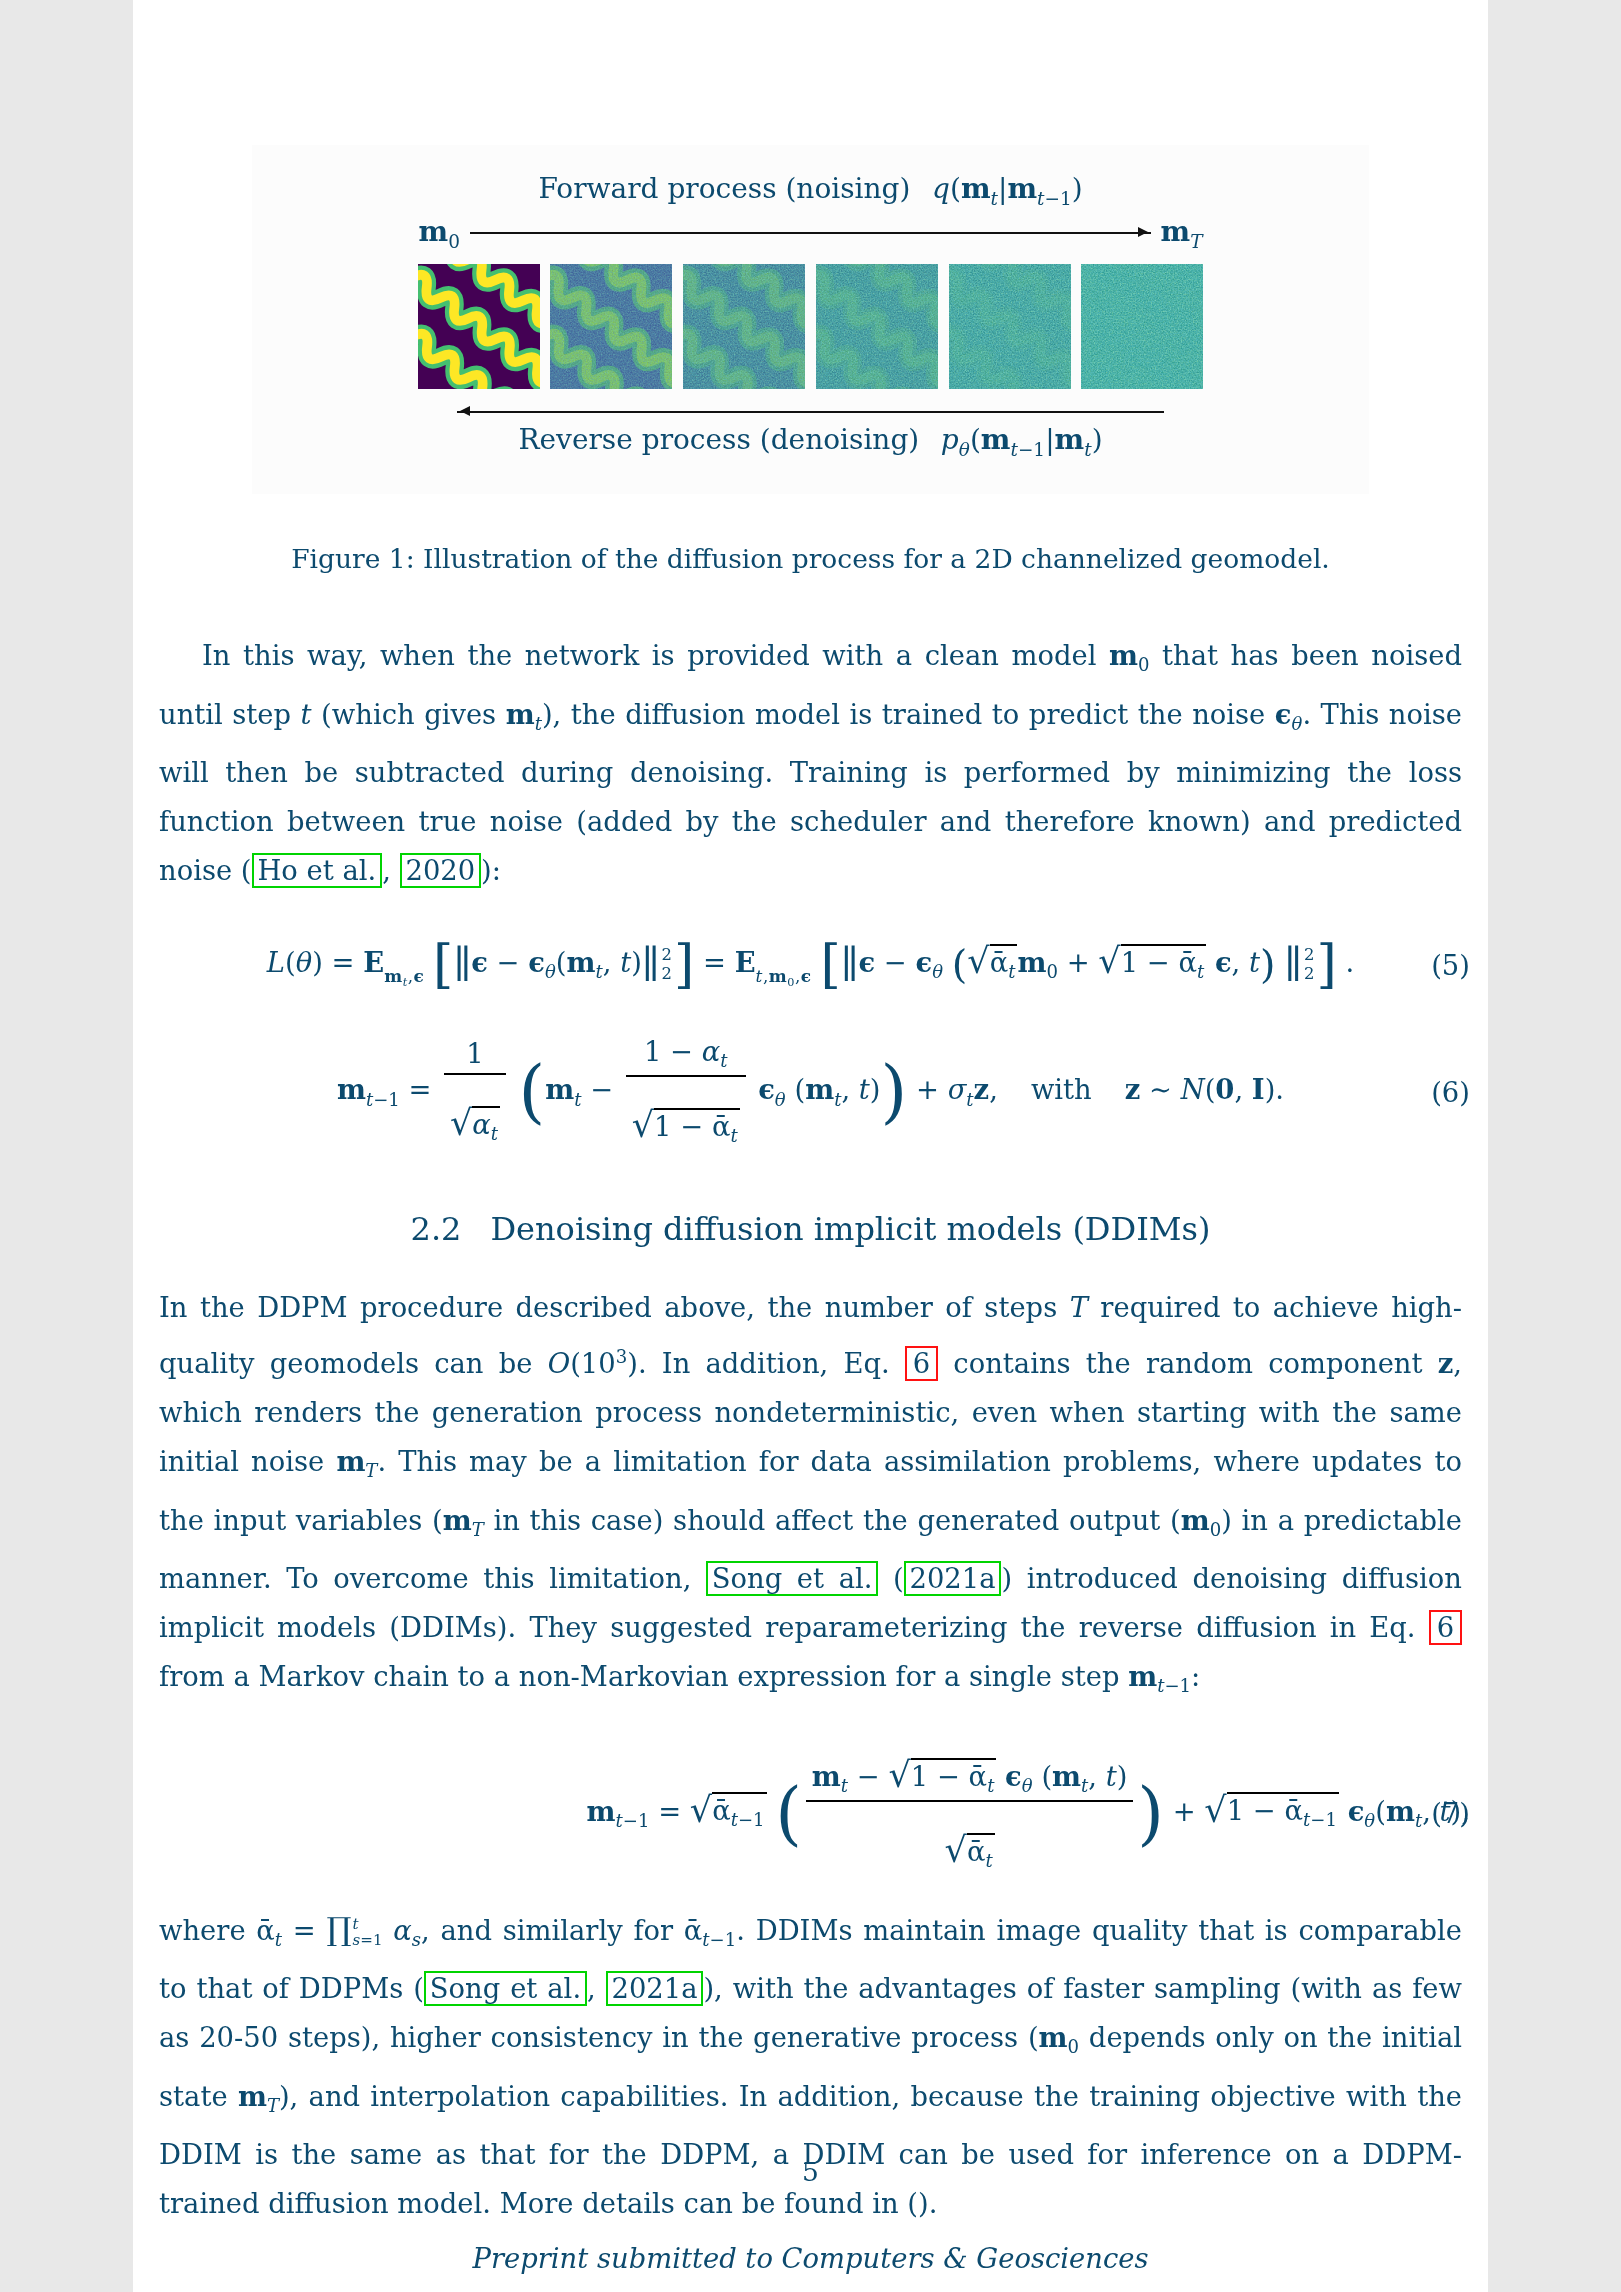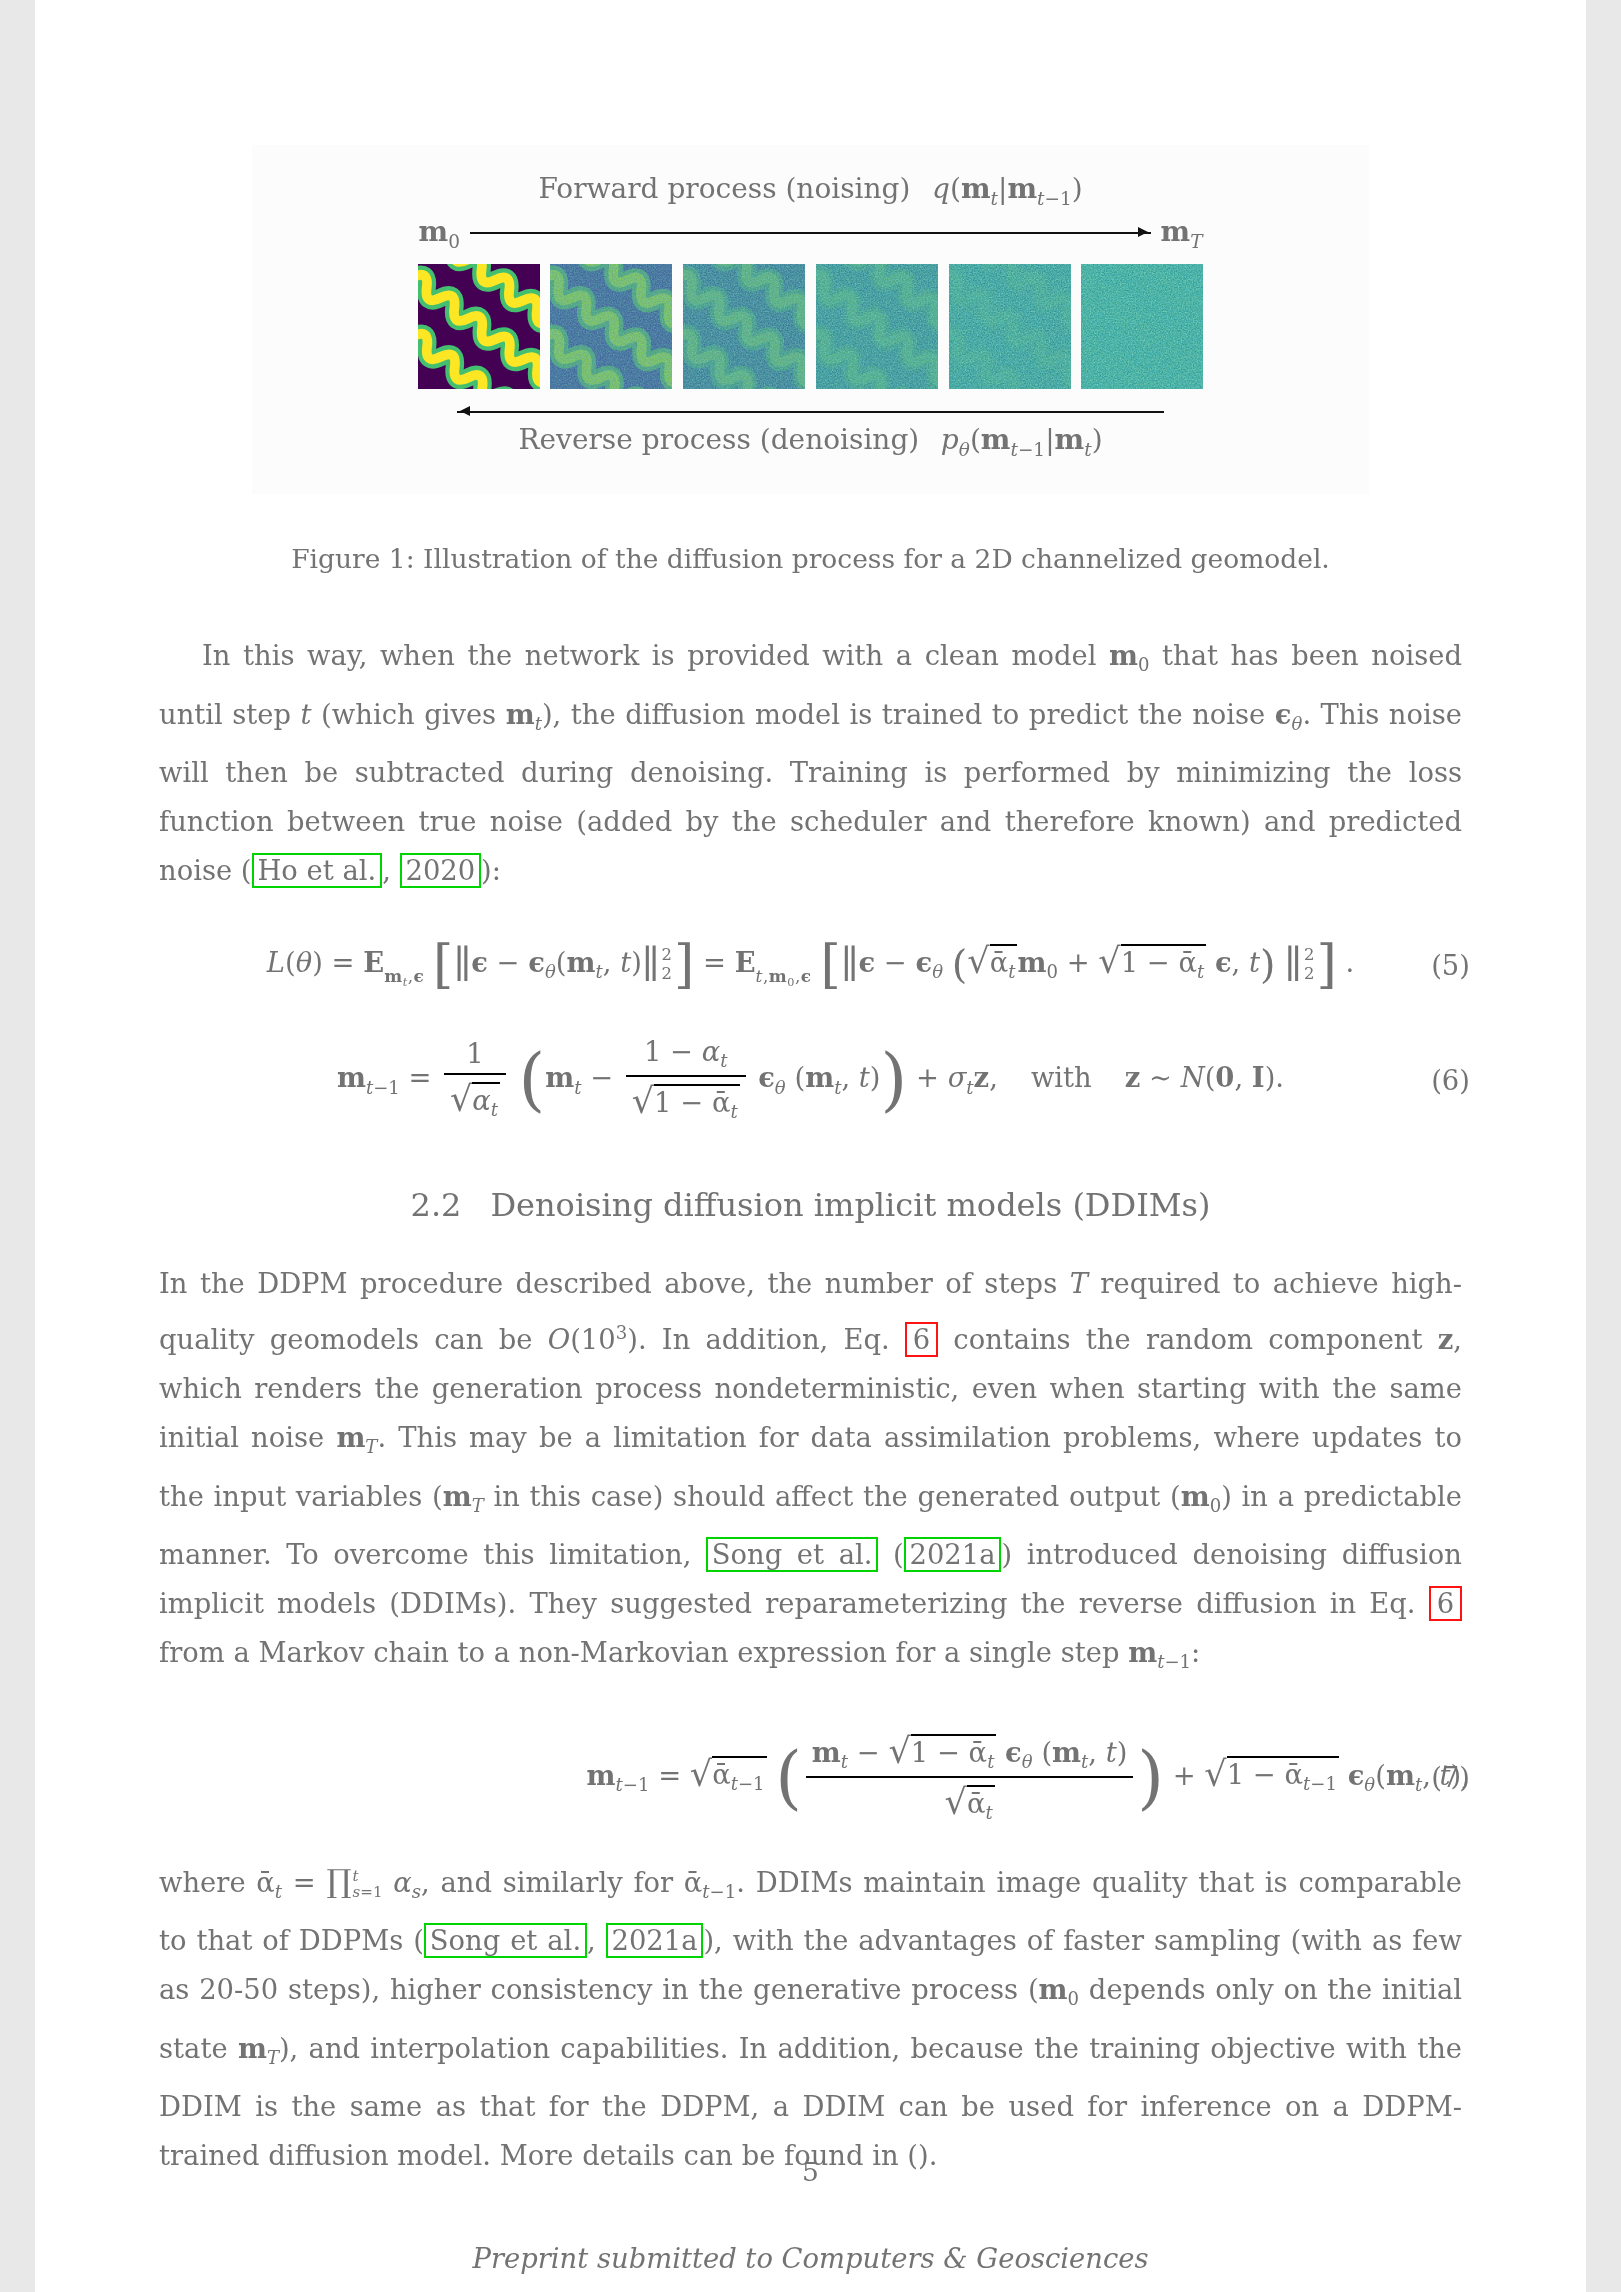--- a/index.html
+++ b/index.html
@@ -1,22 +1,22 @@
 <!DOCTYPE html>
 <html><head>
 <meta charset="utf-8">
 <style>
   html,body{margin:0;padding:0;background:#e8e8e8;}
   .page{
     position:relative;
-    width:1551px;height:2293px;
+    width:1355px;height:2293px;
     margin:0 auto;
     background:#ffffff;
     font-family:"DejaVu Serif", serif;
-    color:#737373;
+    color:#0c4a6e;
     overflow:hidden;
   }
   .content{width:1319px;margin:0 auto;}
 
   
   .fig-wrap{width:1117px;margin:145px auto 0;background:#fcfcfc;padding:27.4px 0 29px;}
   .fig-inner{width:784px;margin:0 auto;}
   .fig-titlerow{display:flex;justify-content:center;gap:21.6px;font-size:28px;margin-bottom:5.9px;}
   .fig-arrowrow{display:flex;align-items:center;font-size:28px;margin-bottom:13px;}
   .arrow-line{flex:1;height:0;border-top:2px solid #111;position:relative;margin:0 9.8px;}
@@ -36,21 +36,21 @@
 
   
   .eqrow{position:relative;display:flex;justify-content:center;align-items:center;font-size:27.4px;}
   .eqnum{position:absolute;right:0;top:50%;transform:translateY(-50%);font-size:27.4px;}
   .eqrow i, .para i{font-style:italic;}
   sub,sup{font-size:.66em;}
   .lsub{font-size:.62em;vertical-align:-0.55em;letter-spacing:0.5px;}
   .bb{font-weight:bold;}
   .frac{display:inline-block;text-align:center;vertical-align:middle;line-height:1.2;margin:0 3.9px;}
   .frac>.num{display:block;padding:0 5.9px 2.9px;border-bottom:2px solid #000;}
-  .frac>.den{display:block;padding:2.9px 5.9px 0;}
+  .frac>.den{display:block;padding:2.9px 5.9px 0;margin-top:24px;}
   .rad{font-size:1.28em;vertical-align:-1px;}
   .ovl{border-top:2px solid #000;padding:1px 2px 0 0;}
   .big{font-size:1.9em;font-weight:400;vertical-align:middle;line-height:.85;}
   .big2{font-size:1.45em;vertical-align:middle;line-height:.85;}
   .big3{font-size:2.5em;font-weight:200;vertical-align:middle;line-height:.8;}
   .norm{font-size:1.4em;vertical-align:middle;line-height:.85;}
   .ss{display:inline-flex;flex-direction:column;align-items:flex-start;font-size:.6em;line-height:1.15;vertical-align:middle;margin:0 2px;}
   .sp{display:inline-block;width:33px;}
   .prodss{display:inline-flex;flex-direction:column;align-items:flex-start;font-size:.55em;line-height:1.1;vertical-align:middle;margin-left:1px;}
   .prod{font-size:1.15em;}

